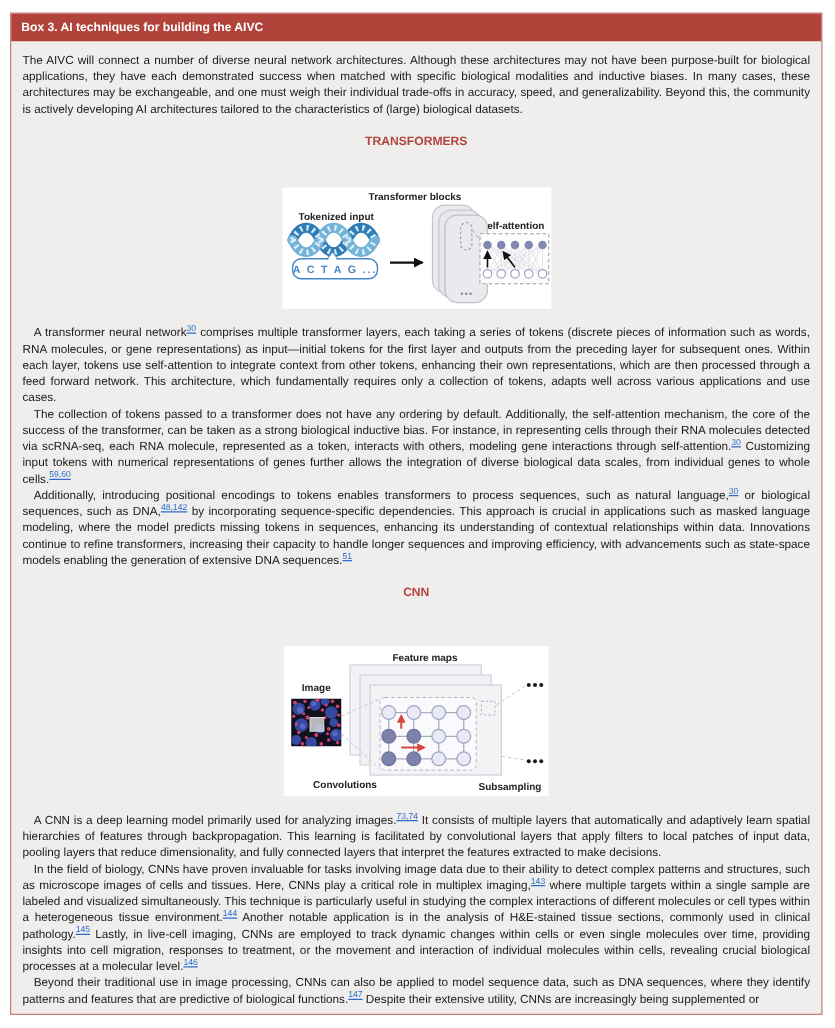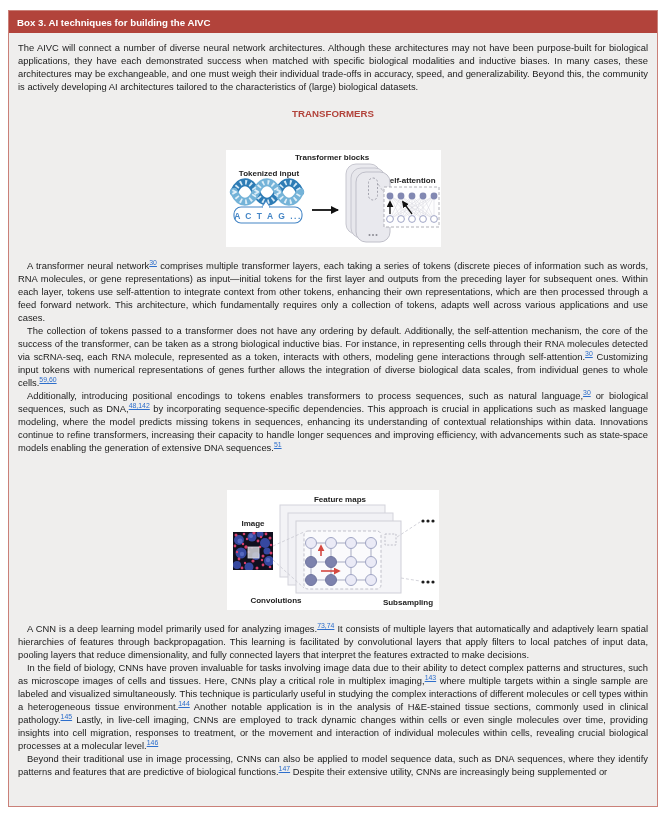--- a/index.html
+++ b/index.html
@@ -141,20 +141,21 @@
           </g>
         <line x1="164" y1="64" x2="164" y2="52" stroke="#111" stroke-width="1.3" marker-end="url(#arrB2)"></line>
         <line x1="186" y1="64" x2="177" y2="52" stroke="#111" stroke-width="1.3" marker-end="url(#arrB2)"></line>
       </g>
     </svg>
 
     <p class="para">A transformer neural network<sup class="ref">30</sup> comprises multiple transformer layers, each taking a series of tokens (discrete pieces of information such as words, RNA molecules, or gene representations) as input—initial tokens for the first layer and outputs from the preceding layer for subsequent ones. Within each layer, tokens use self-attention to integrate context from other tokens, enhancing their own representations, which are then processed through a feed forward network. This architecture, which fundamentally requires only a collection of tokens, adapts well across various applications and use cases.</p>
     <p class="para">The collection of tokens passed to a transformer does not have any ordering by default. Additionally, the self-attention mechanism, the core of the success of the transformer, can be taken as a strong biological inductive bias. For instance, in representing cells through their RNA molecules detected via scRNA-seq, each RNA molecule, represented as a token, interacts with others, modeling gene interactions through self-attention.<sup class="ref">30</sup> Customizing input tokens with numerical representations of genes further allows the integration of diverse biological data scales, from individual genes to whole cells.<sup class="ref">59,60</sup></p>
     <p class="para">Additionally, introducing positional encodings to tokens enables transformers to process sequences, such as natural language,<sup class="ref">30</sup> or biological sequences, such as DNA,<sup class="ref">48,142</sup> by incorporating sequence-specific dependencies. This approach is crucial in applications such as masked language modeling, where the model predicts missing tokens in sequences, enhancing its understanding of contextual relationships within data. Innovations continue to refine transformers, increasing their capacity to handle longer sequences and improving efficiency, with advancements such as state-space models enabling the generation of extensive DNA sequences.<sup class="ref">51</sup></p>
 
+    <div class="section-heading">CNN</div>
 
     <svg class="fig fig-cnn" viewBox="0 0 212 120" width="212" height="120">
       <defs>
         <marker id="arrR" viewBox="0 0 8 8" refX="6" refY="4" markerWidth="7" markerHeight="7" orient="auto" markerUnits="userSpaceOnUse">
           <path d="M0,0 L8,4 L0,8 z" fill="#d54840"></path>
         </marker>
         <clipPath id="imgclip">
             <rect x="6" y="42" width="40" height="38"></rect>
           </clipPath>
       </defs>

